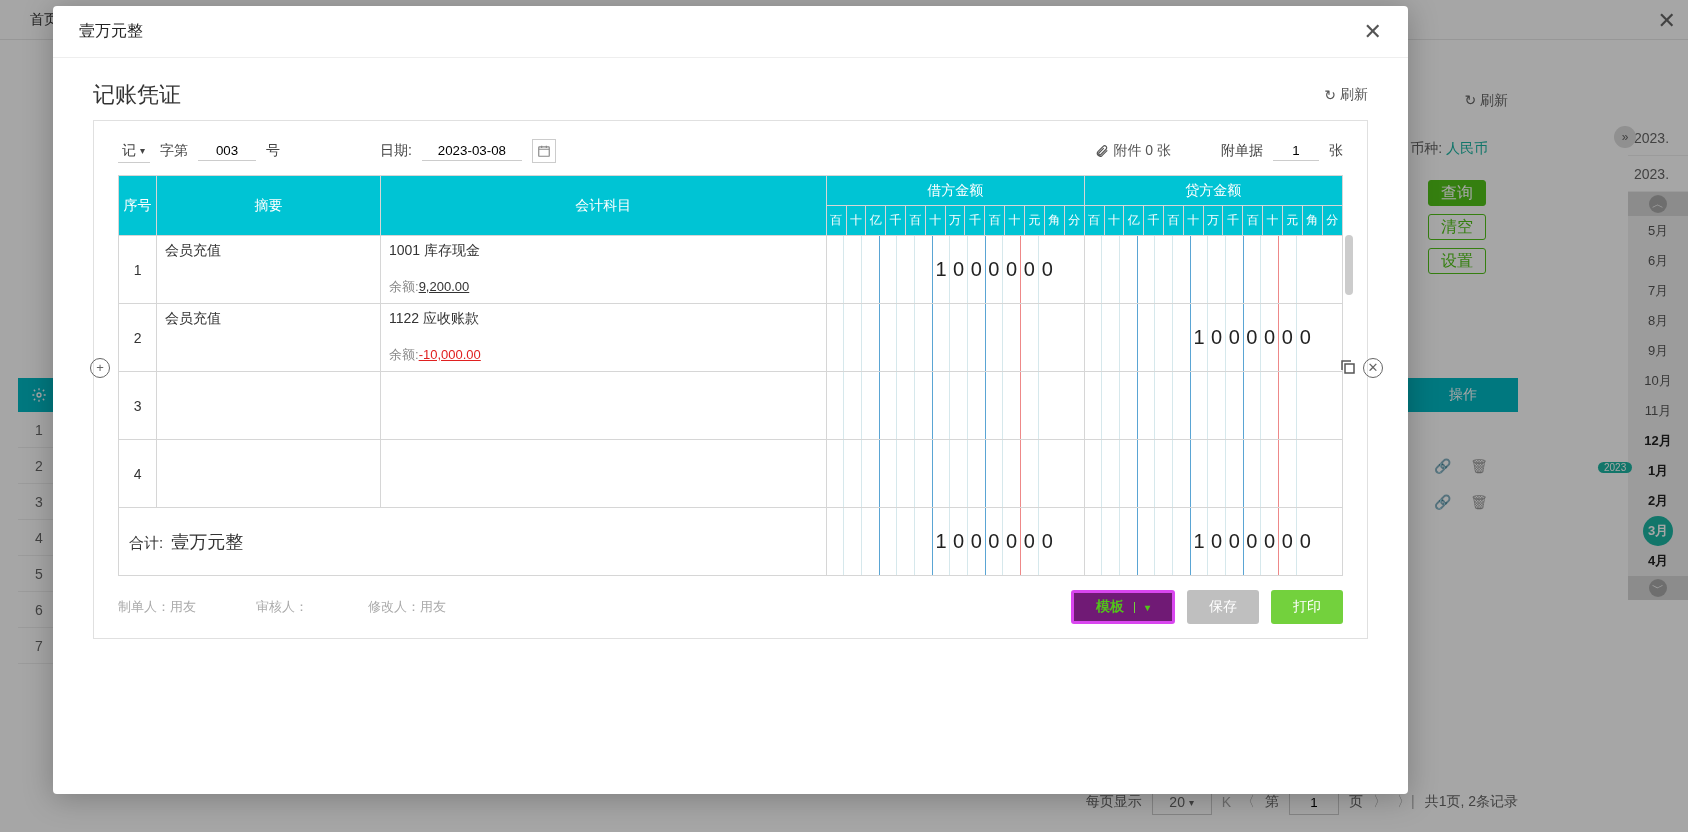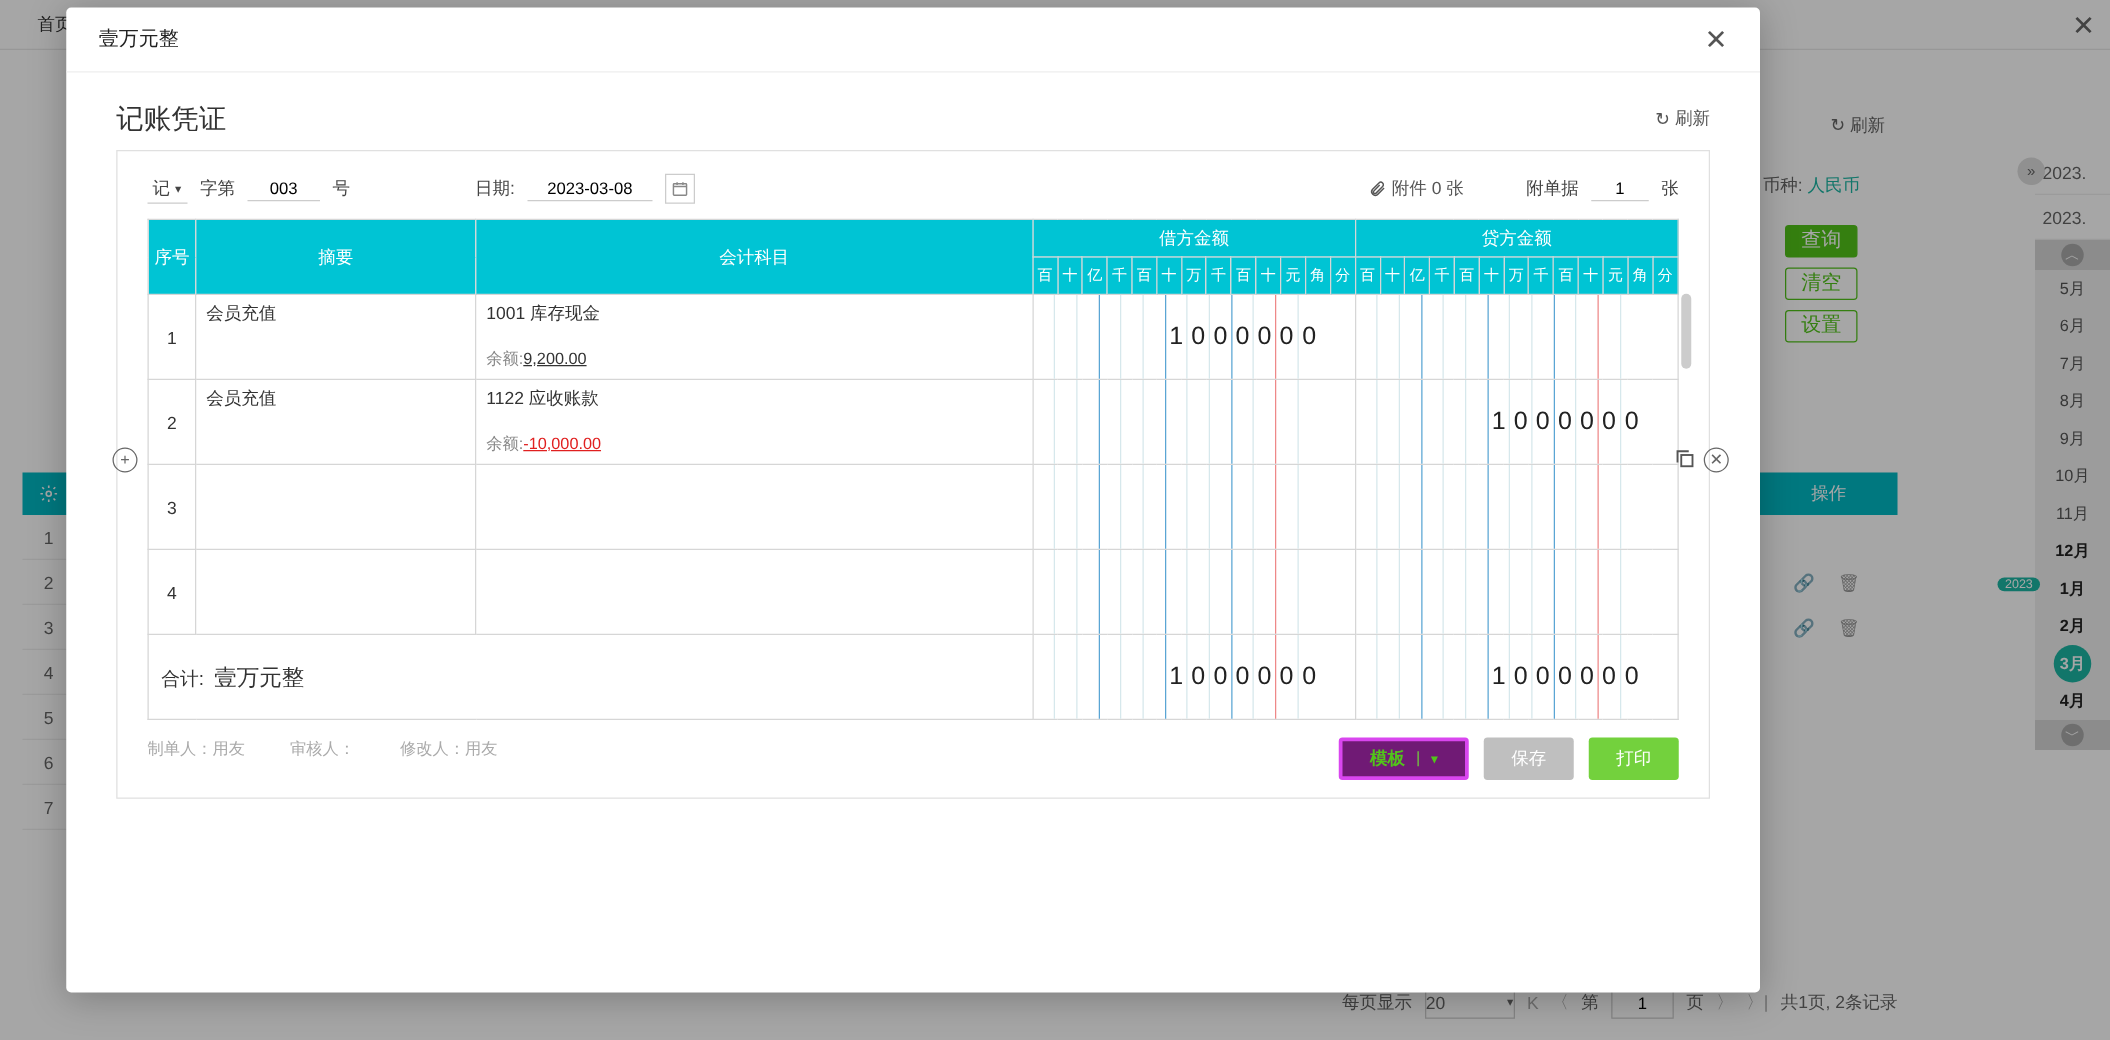--- a/index.html
+++ b/index.html
@@ -30,21 +30,21 @@
 .ms-collapse { position: absolute; left: -14px; top: 6px; width: 22px; height: 22px; background: #ddd; border-radius: 50%; display: flex; align-items: center; justify-content: center; font-size: 12px; color: #666; }
 
 .bg-table-head { position: absolute; right: 170px; top: 378px; width: 110px; height: 34px; background: #00b8c4; color: #fff; display: flex; align-items: center; justify-content: center; }
 .bg-gear-col { position: absolute; left: 18px; top: 378px; width: 42px; height: 34px; background: #00b8c4; color: #fff; display: flex; align-items: center; justify-content: center; }
 .bg-row { position: absolute; left: 18px; width: 42px; height: 36px; border-bottom: 1px solid #eee; display: flex; align-items: center; justify-content: center; color: #666; background: #fff; }
 .bg-link-icon { position: absolute; right: 200px; color: #999; display: flex; gap: 18px; }
 .bg-link-icon span { cursor: pointer; }
 
 .bg-pagination { position: absolute; bottom: 10px; left: 0; right: 140px; height: 40px; display: flex; align-items: center; justify-content: flex-end; gap: 10px; color: #666; padding-right: 30px; }
 .pg-input { width: 50px; height: 26px; border: 1px solid #ccc; text-align: center; }
-.pg-select { width: 72px; height: 26px; border: 1px solid #ccc; text-align: center; display: inline-flex; align-items: center; justify-content: space-between; gap: 4px; }
+.pg-select { width: 60px; height: 26px; border: 1px solid #ccc; text-align: center; display: inline-flex; align-items: center; justify-content: center; gap: 4px; }
 .pg-ctrl { cursor: pointer; color: #aaa; font-size: 14px; }
 
 
 .overlay { position: absolute; inset: 0; background: rgba(0,0,0,0.35); }
 .modal { position: absolute; left: 53px; top: 6px; right: 280px; bottom: 38px; background: #fff; border-radius: 4px; box-shadow: 0 4px 30px rgba(0,0,0,0.25); display: flex; flex-direction: column; overflow: hidden; }
 .modal-head { height: 52px; display: flex; align-items: center; padding: 0 26px; justify-content: space-between; border-bottom: 1px solid #eee; }
 .modal-title { font-size: 16px; font-weight: 500; color: #222; }
 .close-icon { font-size: 22px; color: #555; cursor: pointer; }
 .modal-body { flex: 1; padding: 22px 40px 10px; overflow: auto; }
 .voucher-head { display: flex; align-items: center; justify-content: space-between; margin-bottom: 10px; }
@@ -87,21 +87,21 @@
 .total-row .lbl { padding: 0 10px; font-size: 15px; }
 .total-row .cn { font-size: 18px; font-weight: 500; margin-left: 4px; }
 
 .side-ctrl { position: absolute; top: 50%; transform: translateY(-18px); font-size: 18px; color: #666; cursor: pointer; }
 .side-ctrl.left { left: -28px; }
 .side-ctrl.right { right: -40px; display: flex; gap: 6px; }
 .side-ctrl .ico { width: 20px; height: 20px; border: 1.5px solid #666; border-radius: 50%; display: flex; align-items: center; justify-content: center; font-size: 13px; }
 
 .scrollbar-ind { position: absolute; right: -10px; top: 60px; width: 8px; height: 60px; background: #ccc; border-radius: 4px; }
 
-.footer-meta { display: flex; padding: 14px 14px 0; gap: 36px; color: #aaa; font-size: 13px; position: relative; }
+.footer-meta { display: flex; align-items: center; padding: 14px 14px 0; gap: 60px; color: #aaa; font-size: 13px; position: relative; }
 .footer-btns { margin-left: auto; display: flex; gap: 12px; }
 .fbtn { height: 34px; padding: 0 22px; border-radius: 3px; display: inline-flex; align-items: center; justify-content: center; cursor: pointer; font-size: 14px; }
 .fbtn.tmpl { border: 3px solid #d946ef; color: #52c41a; background: #701a75; display: flex; font-weight: bold; }
 .fbtn.tmpl .drop { border-left: 1px solid #73d13d; padding-left: 10px; margin-left: 10px; font-size: 10px; }
 .fbtn.save { background: #bfbfbf; color: #fff; }
 .fbtn.print { background: #73d13d; color: #fff; }
 
 svg { display: block; }
 </style>
 </head>

